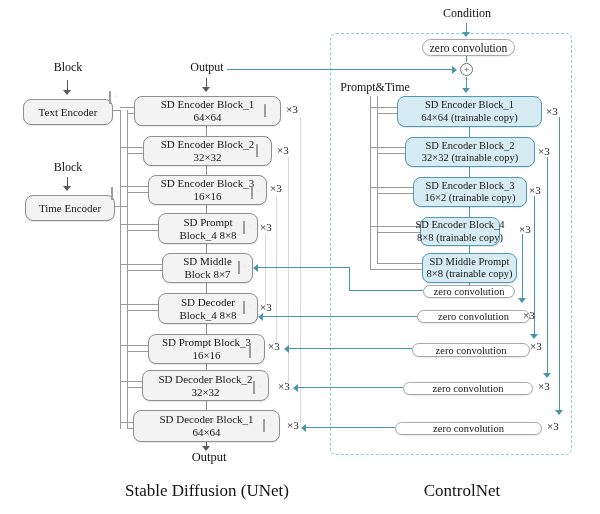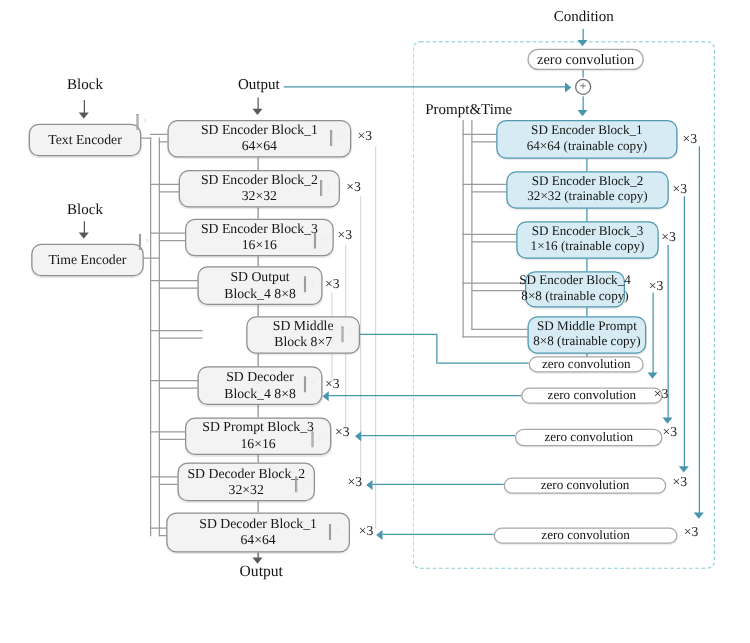--- a/index.html
+++ b/index.html
@@ -168,61 +168,61 @@
     <span>SD Encoder Block_2</span>
     <span>32×32</span>
     <span class="lock" style="right:8px; top:8px;"><span class="sh"></span><span class="bd"></span></span>
   </div>
   <div class="box" style="left:148px; top:175px; width:119px; height:30px;">
     <span>SD Encoder Block_3</span>
     <span>16×16</span>
     <span class="lock" style="right:8px; top:11px;"><span class="sh"></span><span class="bd"></span></span>
   </div>
   <div class="box" style="left:158px; top:213px; width:100px; height:31px;">
-    <span>SD Output</span>
+    <span>SD Prompt</span>
     <span>Block_4 8×8</span>
     <span class="lock" style="right:7px; top:8px;"><span class="sh"></span><span class="bd"></span></span>
   </div>
-  <div class="box" style="left:162px; top:253px; width:91px; height:30px;margin-left:35px;">
+  <div class="box" style="left:162px; top:253px; width:91px; height:30px;">
     <span>SD Middle</span>
     <span>Block 8×7</span>
     <span class="lock" style="right:7px; top:8px;"><span class="sh"></span><span class="bd"></span></span>
   </div>
   <div class="box" style="left:158px; top:293px; width:100px; height:31px;">
     <span>SD Decoder</span>
     <span>Block_4 8×8</span>
     <span class="lock" style="right:7px; top:8px;"><span class="sh"></span><span class="bd"></span></span>
   </div>
   <div class="box" style="left:148px; top:334px; width:117px; height:30px;">
     <span>SD Prompt Block_3</span>
     <span>16×16</span>
     <span class="lock" style="right:8px; top:11px;"><span class="sh"></span><span class="bd"></span></span>
   </div>
-  <div class="box" style="left:142px; top:370px; width:110px; height:31px;">
+  <div class="box" style="left:142px; top:370px; width:127px; height:31px;">
     <span>SD Decoder Block_2</span>
     <span>32×32</span>
     <span class="lock" style="right:8px; top:11px;"><span class="sh"></span><span class="bd"></span></span>
   </div>
   <div class="box" style="left:133px; top:410px; width:147px; height:32px;">
     <span>SD Decoder Block_1</span>
     <span>64×64</span>
     <span class="lock" style="right:9px; top:9px;"><span class="sh"></span><span class="bd"></span></span>
   </div>
 
   <div class="box blue" style="left:397px; top:96px; width:145px; height:31px;">
     <span>SD Encoder Block_1</span>
     <span>64×64 (trainable copy)</span>
   </div>
   <div class="box blue" style="left:405px; top:137px; width:130px; height:30px;">
     <span>SD Encoder Block_2</span>
     <span>32×32 (trainable copy)</span>
   </div>
   <div class="box blue" style="left:413px; top:177px; width:114px; height:30px;">
     <span>SD Encoder Block_3</span>
-    <span>1×16 (trainable copy)</span>
+    <span>16×2 (trainable copy)</span>
   </div>
   <div class="box blue" style="left:420px; top:217px; width:80px; height:29px;">
     <span>SD Encoder Block_4</span>
     <span>8×8 (trainable copy)</span>
   </div>
   <div class="box blue" style="left:422px; top:253px; width:95px; height:30px;">
     <span>SD Middle Prompt</span>
     <span>8×8 (trainable copy)</span>
   </div>
 
@@ -248,20 +248,22 @@
   <div class="plus-circle" style="left:460px; top:63px;">
     <span>+</span>
   </div>
 
   <div class="lbl" style="left:467px; top:6px;">Condition</div>
   <div class="lbl" style="left:207px; top:60px;">Output</div>
   <div class="lbl" style="left:68px; top:60px;">Block</div>
   <div class="lbl" style="left:68px; top:160px;">Block</div>
   <div class="lbl" style="left:375px; top:80px;">Prompt&amp;Time</div>
   <div class="lbl" style="left:209px; top:450px; font-size:12.5px;">Output</div>
+  <div class="title" style="left:207px; top:481px;">Stable Diffusion (UNet)</div>
+  <div class="title" style="left:462px; top:481px;">ControlNet</div>
 
   <div class="x3" style="left:286px; top:103px;">×3</div>
   <div class="x3" style="left:277px; top:144px;">×3</div>
   <div class="x3" style="left:270px; top:182px;">×3</div>
   <div class="x3" style="left:260px; top:221px;">×3</div>
   <div class="x3" style="left:260px; top:301px;">×3</div>
   <div class="x3" style="left:268px; top:340px;">×3</div>
   <div class="x3" style="left:278px; top:380px;">×3</div>
   <div class="x3" style="left:287px; top:419px;">×3</div>
 

